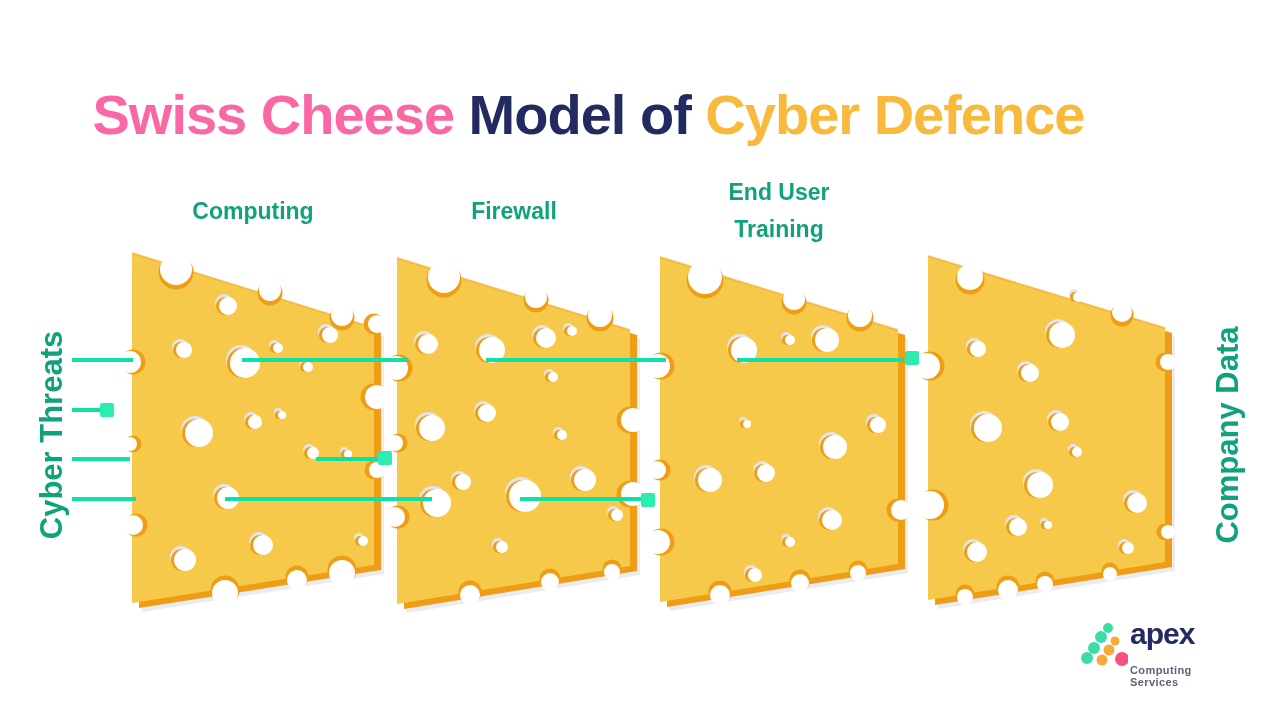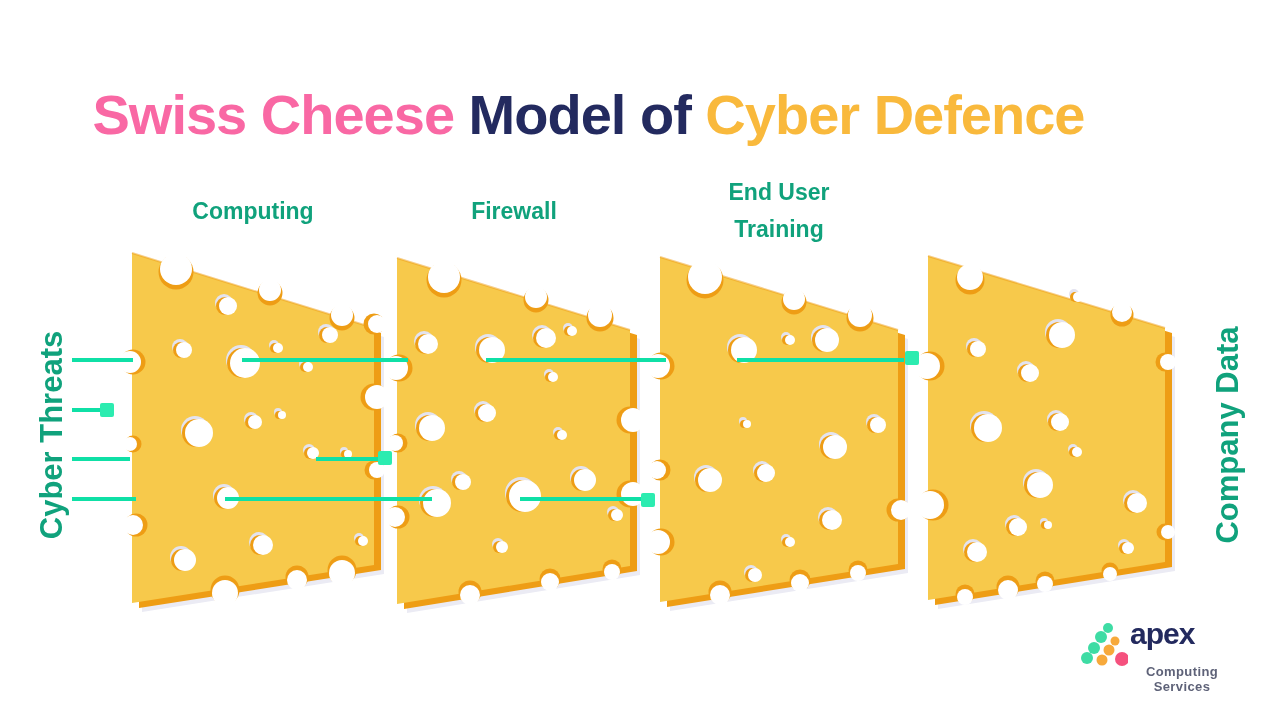--- a/index.html
+++ b/index.html
@@ -12,22 +12,22 @@
                display:flex;align-items:center;justify-content:center;text-align:center;
                font-size:23px;font-weight:700;line-height:1.6;white-space:pre-line;}
   .side-label{position:absolute;width:300px;top:417px;line-height:36px;text-align:center;
               font-size:31px;font-weight:700;transform:rotate(-90deg);}
   #side-left{left:-98px;}
   #side-right{left:1078px;}
   .logo{position:absolute;left:1078px;top:618px;width:160px;height:62px;}
   .logo-mark{position:absolute;left:0;top:2px;}
   .logo-word{position:absolute;left:52px;top:1px;font-size:30px;font-weight:800;
              letter-spacing:-1px;line-height:1;}
-  .logo-tag{position:absolute;left:52px;top:46px;width:104px;text-align:center;
-            font-size:13px;font-weight:700;letter-spacing:.4px;}
+  .logo-tag{position:absolute;left:52px;top:46px;width:104px;text-align:left;
+            font-size:11px;font-weight:700;letter-spacing:.4px;}
 </style>
 </head>
 <body>
 
 <div id="canvas">
 
   <svg id="diagram" width="1280" height="720" viewBox="0 0 1280 720">
       <g>
         <polygon points="142,262 384,337 384,574 142,612" fill="#EBEBF4"></polygon>
         <polygon points="139,258 381,333 381,570 139,608" fill="#EE9D15"></polygon>

